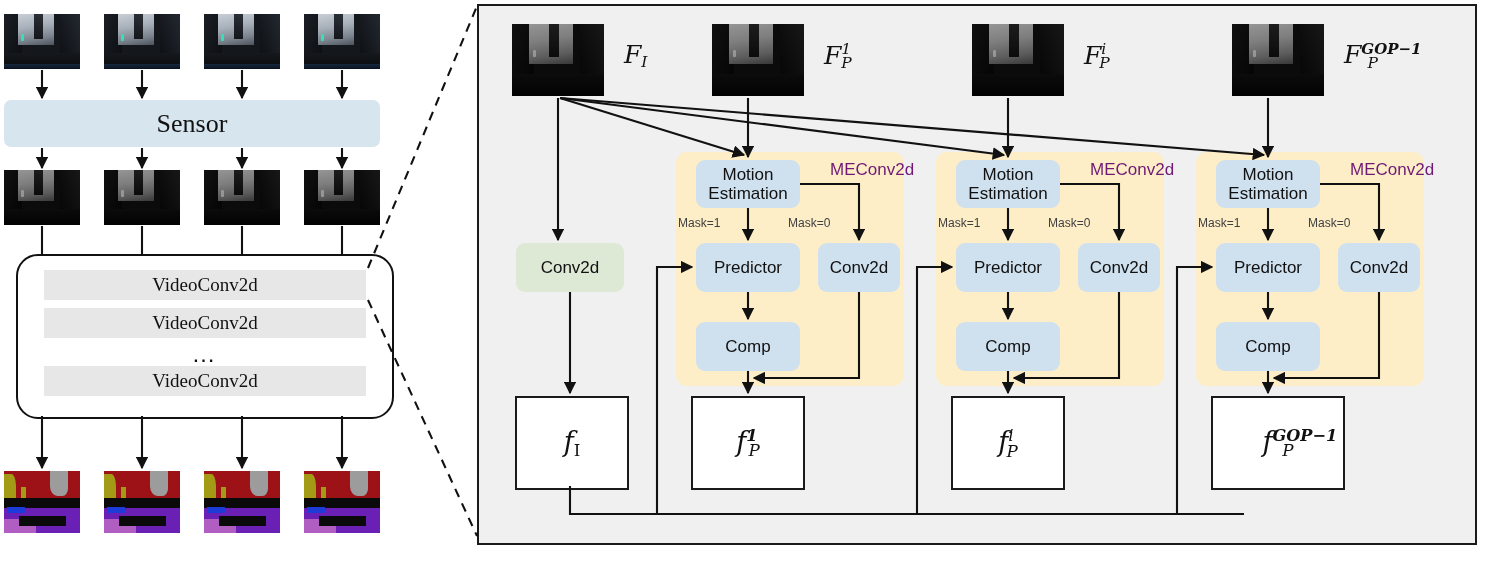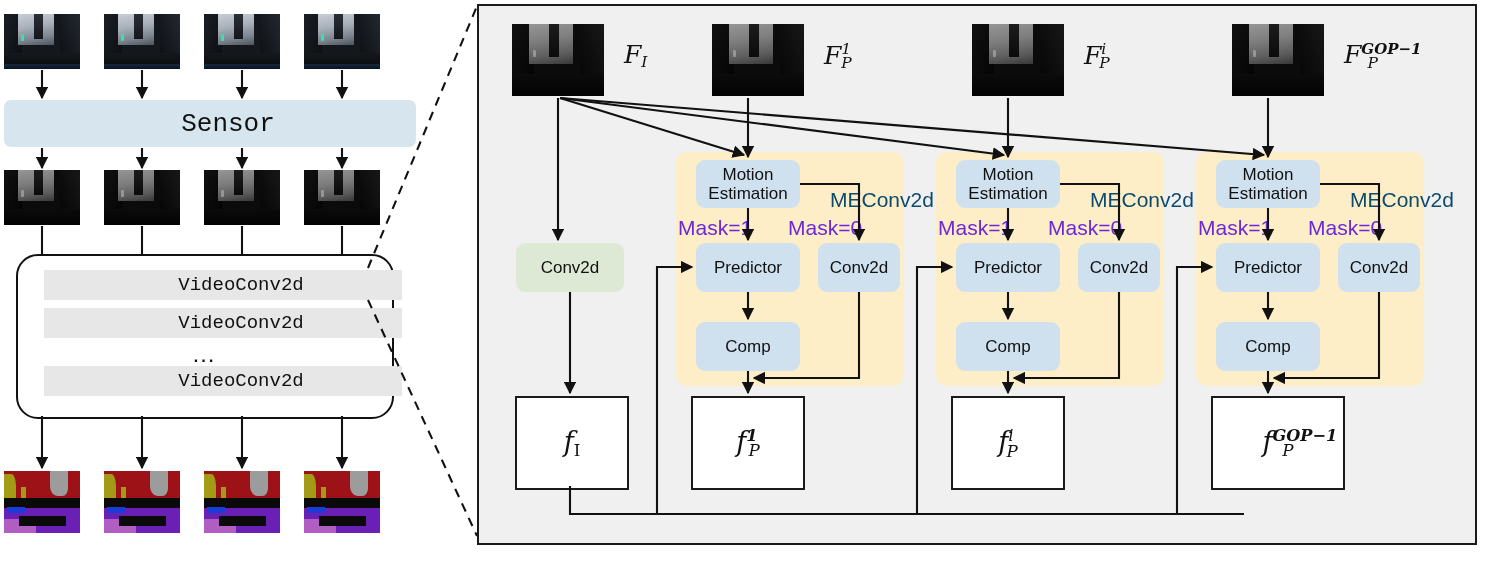--- a/index.html
+++ b/index.html
@@ -1,18 +1,18 @@
 <!DOCTYPE html>
 <html><head>
 <meta charset="utf-8">
 <style>
   html,body{margin:0;padding:0;background:#ffffff;}
   body{font-family:"Liberation Sans", sans-serif;}
   #root{position:relative;width:1488px;height:566px;overflow:hidden;background:#fff;}
-  .lbl{font-family:Liberation Mono, monospace;color:#111;padding-left:36px;}
+  .lbl{font-family:Liberation Serif, serif;color:#111;}
 
   
   .photo{position:absolute;overflow:hidden;background:#14181c;}
   .photo .sky{position:absolute;left:18%;top:0;width:48%;height:56%;
        background:linear-gradient(170deg,#c9ced6 0%,#a8b0ba 40%,#7b838e 75%,#4c535c 100%);}
   .photo .bldL{position:absolute;left:0;top:0;width:24%;height:78%;
        background:linear-gradient(110deg,#1b1f25,#0c0e12);}
   .photo .bldR{position:absolute;right:0;top:0;width:26%;height:72%;
        background:linear-gradient(250deg,#232830,#0e1115);}
   .photo .tower{position:absolute;left:40%;top:0;width:11%;height:46%;
@@ -51,22 +51,22 @@
 
   
   .panel{position:absolute;background:#f0f0f0;border:2.5px solid #1a1a1a;}
 
   
   .node{position:absolute;border-radius:9px;display:flex;align-items:center;justify-content:center;
         text-align:center;font-size:17px;line-height:1.12;color:#111;}
   .node.blue{background:#cfe0ef;}
   .node.green{background:#dde9d5;}
   .meconv{position:absolute;background:#fdeec8;border-radius:11px;}
-  .meconv-lbl{position:absolute;font-size:21px;color:#0c4a6e;margin-top:28px;}
-  .masklbl{position:absolute;font-size:21px;color:#6d28d9;white-space:nowrap;}
+  .meconv-lbl{position:absolute;font-size:17px;color:#701a75;}
+  .masklbl{position:absolute;font-size:12px;color:#404040;white-space:nowrap;}
   .fbox{position:absolute;background:#fff;border:2px solid #1a1a1a;display:flex;align-items:center;justify-content:center;}
 
   
   .math{position:absolute;font-family:"DejaVu Serif",serif;font-style:italic;color:#111;white-space:nowrap;}
   .math .sub{font-size:.62em;vertical-align:-0.28em;font-style:italic;}
   .math .sup{font-size:.62em;vertical-align:0.62em;font-style:italic;}
   .math .supb{font-size:.6em;vertical-align:0.62em;font-weight:700;}
   .math .up{font-style:normal;}
 </style>
 </head>

